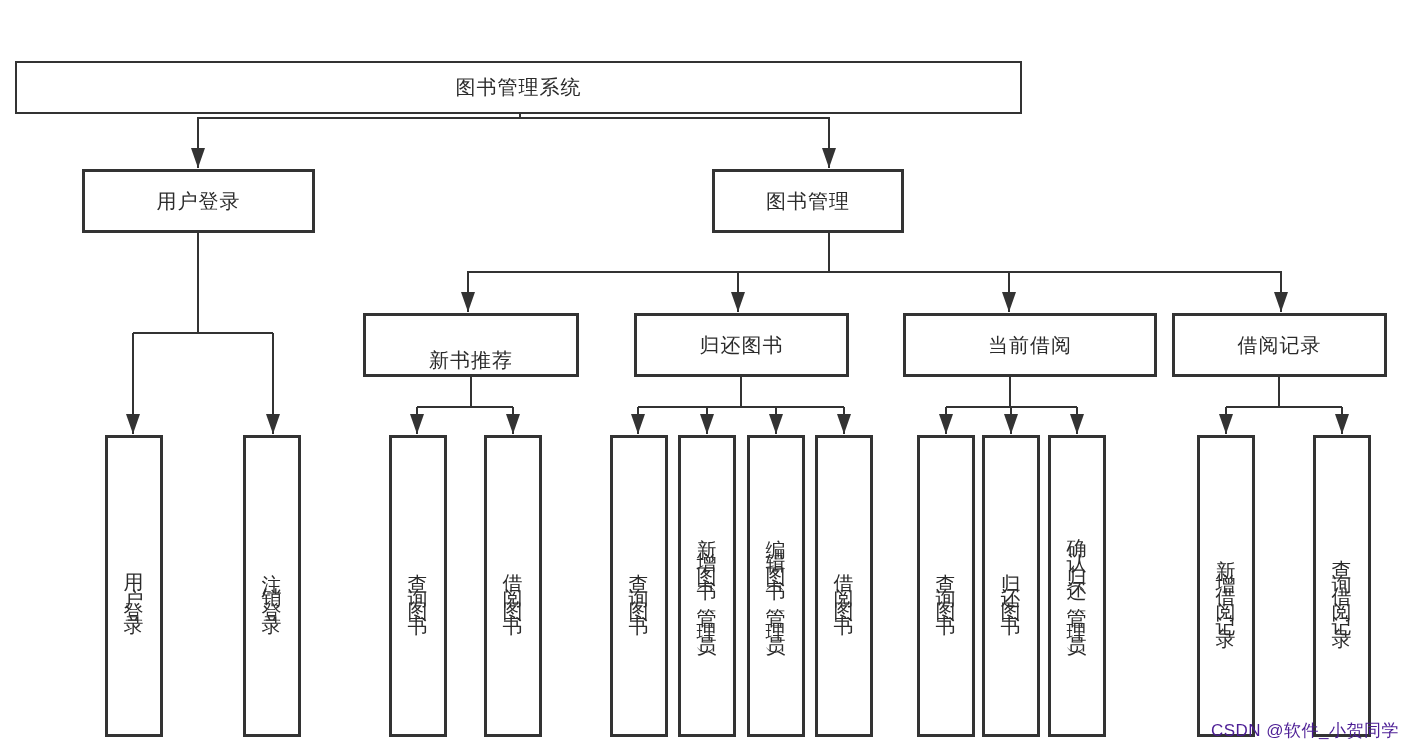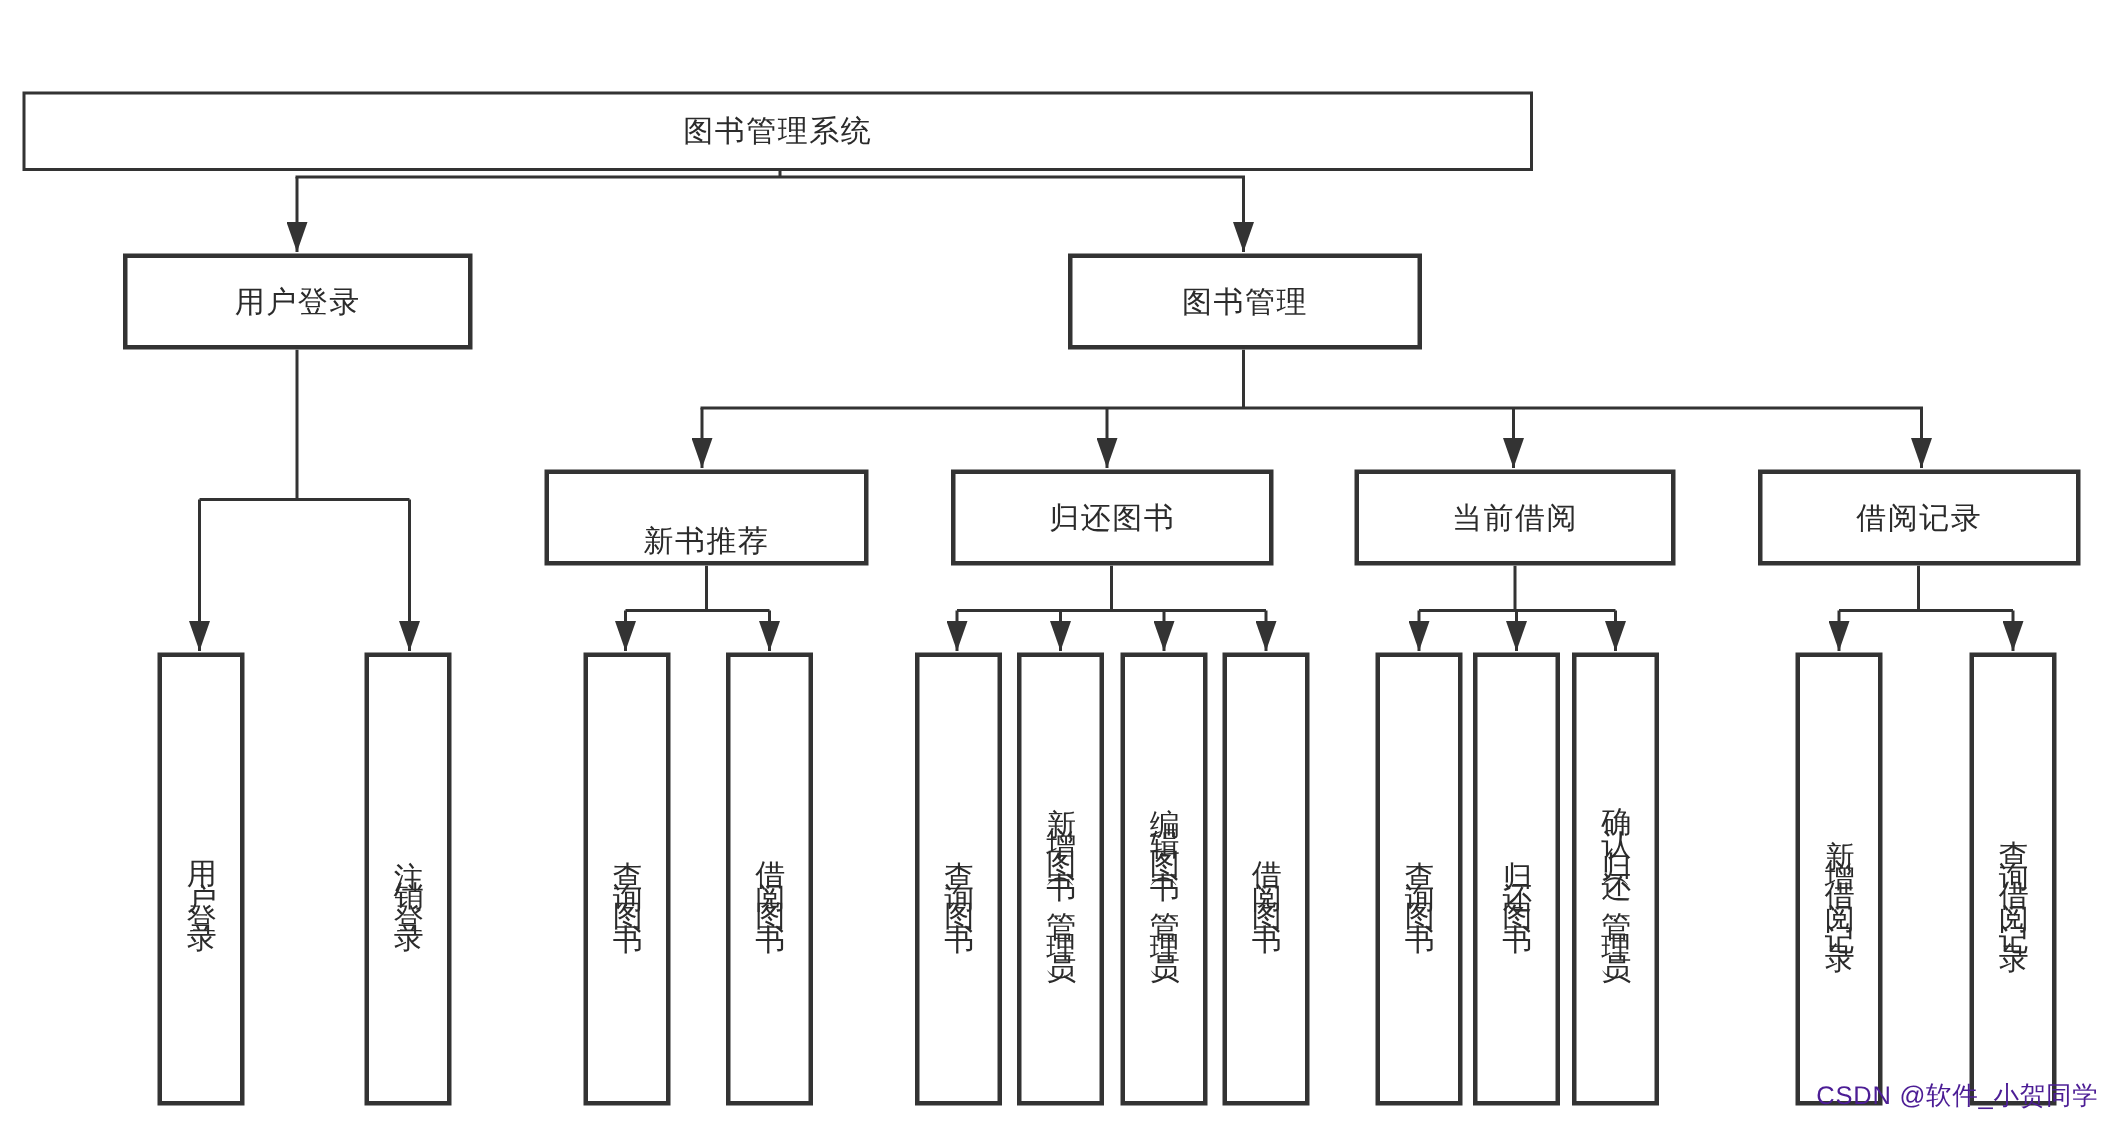--- a/index.html
+++ b/index.html
@@ -48,25 +48,25 @@
   .vtext {
     writing-mode: vertical-rl;
     text-orientation: mixed;
     font-size: 20px;
     letter-spacing: 14px;
     line-height: 1;
     color: #2b2b2b;
   }
   
   #n-user-login   { left: 82px;  top: 169px; width: 233px; }
-  #n-book-mgmt    { left: 712px; top: 169px; width: 236px; }
+  #n-book-mgmt    { left: 712px; top: 169px; width: 192px; }
   
   #n-new-book     { left: 363px;  top: 313px; width: 216px; align-items: flex-end; }
   #n-book-borrow  { left: 634px;  top: 313px; width: 215px; }
-  #n-cur-borrow   { left: 903px;  top: 313px; width: 214px; }
+  #n-cur-borrow   { left: 903px;  top: 313px; width: 254px; }
   #n-borrow-rec   { left: 1172px; top: 313px; width: 215px; }
   
   #leaf-0  { left: 105px;  }
   #leaf-1  { left: 243px;  }
   #leaf-2  { left: 389px;  }
   #leaf-3  { left: 484px;  }
   #leaf-4  { left: 610px;  }
   #leaf-5  { left: 678px;  }
   #leaf-6  { left: 747px;  }
   #leaf-7  { left: 815px;  }

